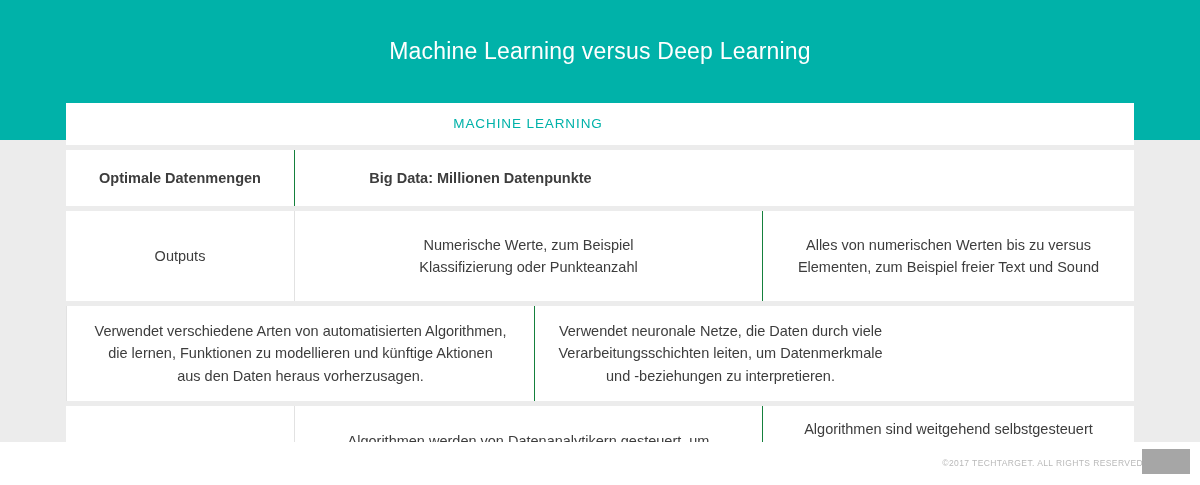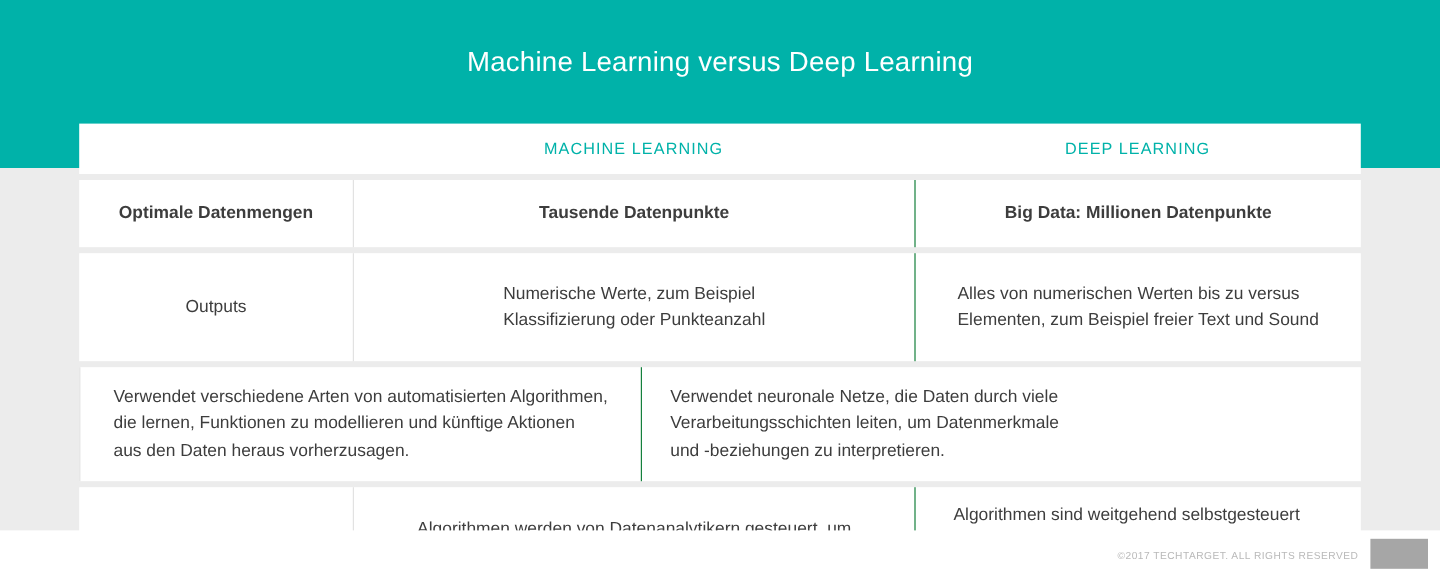--- a/index.html
+++ b/index.html
@@ -54,20 +54,21 @@
     width: 100%;
     background: #ffffff;
     margin-bottom: 5px;
   }
   .cell {
     box-sizing: border-box;
     padding: 0 14px;
     display: flex;
     align-items: center;
     justify-content: center;
+    text-align: center;
     color: #3d3d3d;
     font-size: 14.5px;
     line-height: 1.55;
   }
   .col-label  { width: 228px; }
   .col-ml     { width: 468px; border-left: 1px solid #e2e2e2; }
   .col-dl     { width: 372px; border-left: 1px solid #15803d; }
 
   
   .row-head {
@@ -94,21 +95,21 @@
   .footer-bar {
     position: absolute;
     left: 0;
     bottom: 0;
     width: 1200px;
     height: 43px;
     background: #ffffff;
   }
   .copyright {
     position: absolute;
-    right: 68px;
+    right: 57px;
     bottom: 17px;
     color: #b9b9b9;
     font-size: 8.5px;
     letter-spacing: 0.4px;
     white-space: nowrap;
     margin-top: 23px;
   }
   .logo-block {
     position: absolute;
     right: 10px;
@@ -125,26 +126,24 @@
 
   <div class="banner">
     <div class="title">Machine Learning versus Deep Learning</div>
   </div>
 
   <div class="table">
 
     <div class="row row-head">
       <div class="cell col-label"></div>
       <div class="cell col-ml">MACHINE LEARNING</div>
-      <div class="cell col-dl">DEEP LEARNING</div>
     </div>
 
     <div class="row row-1">
       <div class="cell col-label">Optimale Datenmengen</div>
-      <div class="cell col-ml cell-multiline">Tausende Datenpunkte</div>
       <div class="cell col-dl cell-multiline">Big Data: Millionen Datenpunkte</div>
     </div>
 
     <div class="row row-2">
       <div class="cell col-label">Outputs</div>
       <div class="cell col-ml cell-multiline">Numerische Werte, zum Beispiel
 Klassifizierung oder Punkteanzahl</div>
       <div class="cell col-dl cell-multiline">Alles von numerischen Werten bis zu versus
 Elementen, zum Beispiel freier Text und Sound</div>
     </div>

